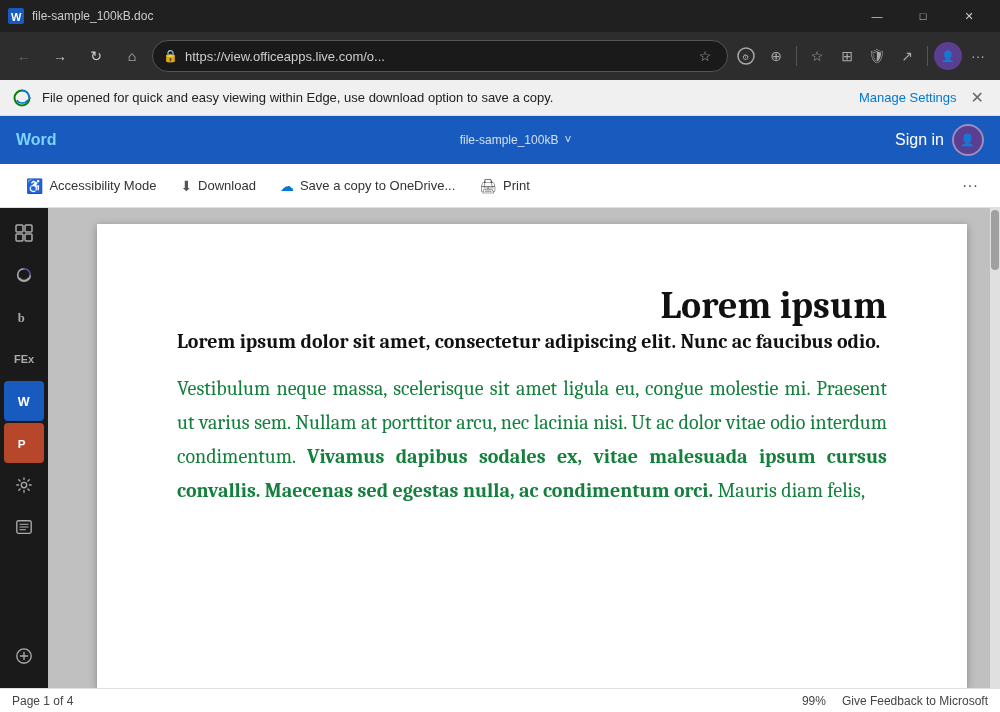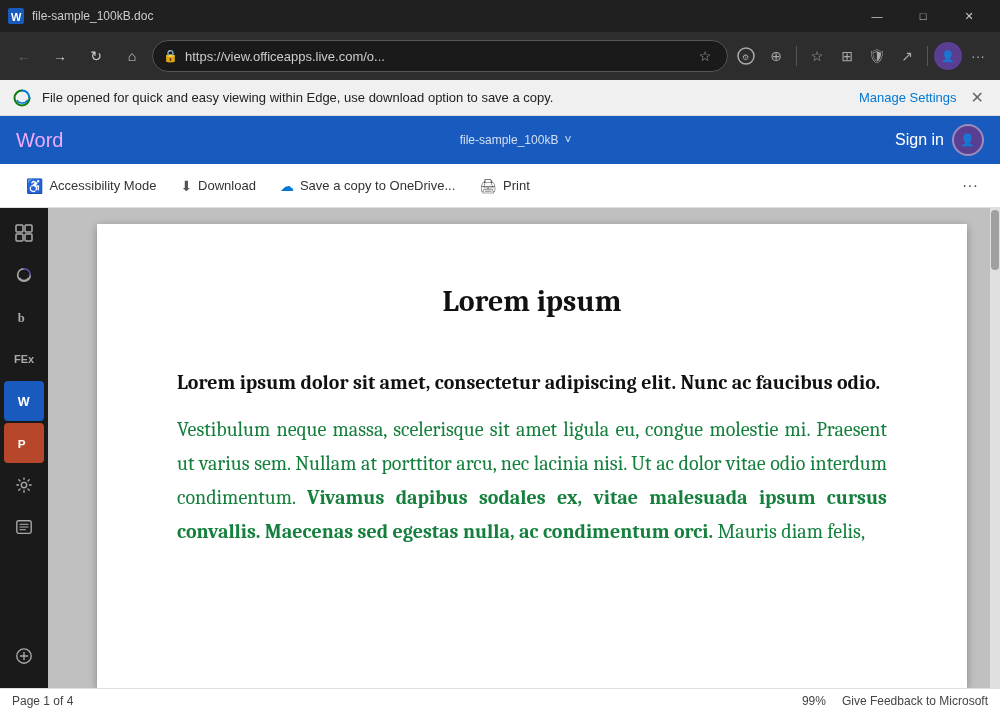--- a/index.html
+++ b/index.html
@@ -58,21 +58,21 @@
     .edge-logo { width: 20px; height: 20px; }
     .notif-text { font-size: 13px; color: #222; flex: 1; }
     .manage-settings { color: #0078d4; font-size: 13px; cursor: pointer; text-decoration: none; margin-left: 16px; }
     .notif-close { color: #666; cursor: pointer; font-size: 16px; padding: 4px; }
 
     
     .word-toolbar {
       background: #185abd; display: flex; align-items: center; height: 48px;
       padding: 0 16px; flex-shrink: 0;
     }
-    .word-brand { color: #f0abfc; font-size: 20px; font-weight: 400; flex-shrink: 0; width: 120px; }
+    .word-brand { color: #7dd3fc; font-size: 16px; font-weight: 700; flex-shrink: 0; width: 120px; }
     .file-name-center {
       flex: 1; display: flex; align-items: center; justify-content: center; gap: 6px;
       color: white; font-size: 14px; cursor: pointer; text-align: right;
     }
     .file-name-center span { font-size: 12px; opacity: 0.8; }
     .sign-in-btn {
       display: flex; align-items: center; gap: 8px; color: white; cursor: pointer; text-align: right;
     }
     .sign-in-avatar {
       width: 32px; height: 32px; border-radius: 50%; background: #5a3e91;
@@ -125,22 +125,22 @@
     }
     .scrollbar-thumb {
       width: 8px; height: 60px; background: #a0a0a0; border-radius: 4px; margin-top: 2px;
     }
     .doc-page {
       background: white; width: 870px; min-height: 460px;
       box-shadow: 0 2px 8px rgba(0,0,0,0.3); padding: 60px 80px 40px 80px;
       overflow: hidden;
     }
     .doc-title {
-      text-align: center; font-size: 30px; font-weight: bold; color: #111;
-      margin-bottom: 50px; font-family: 'Cambria', 'Georgia', serif;
+      text-align: right; font-size: 38px; font-weight: bold; color: #111;
+      font-family: 'Cambria', 'Georgia', serif;
     }
     .doc-heading {
       font-size: 20px; font-weight: bold; color: #111; margin-bottom: 16px;
       font-family: 'Cambria', 'Georgia', serif; line-height: 1.4;
     }
     .doc-body {
       font-size: 20px; color: #15803d; line-height: 1.7; text-align: justify;
       font-family: 'Cambria', 'Georgia', serif;
     }
     .doc-body strong { font-weight: bold; }

